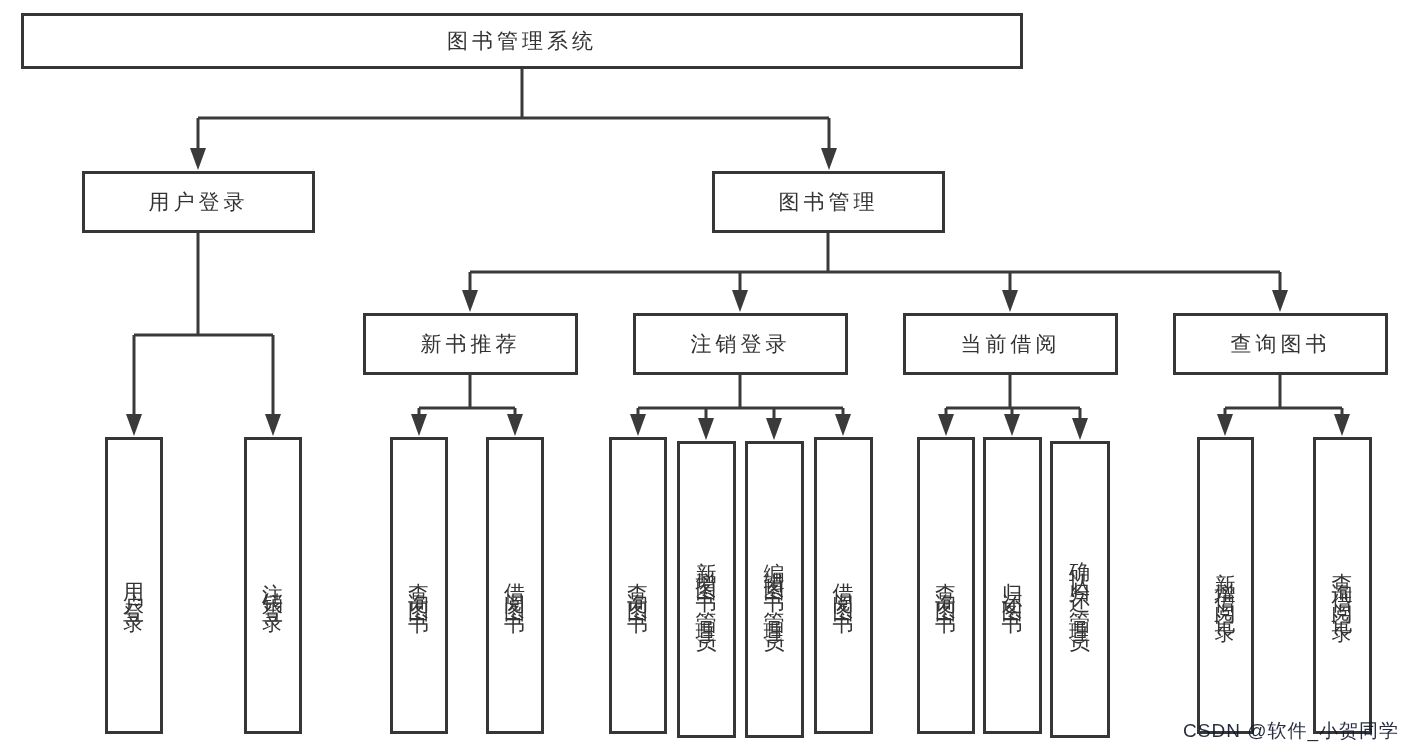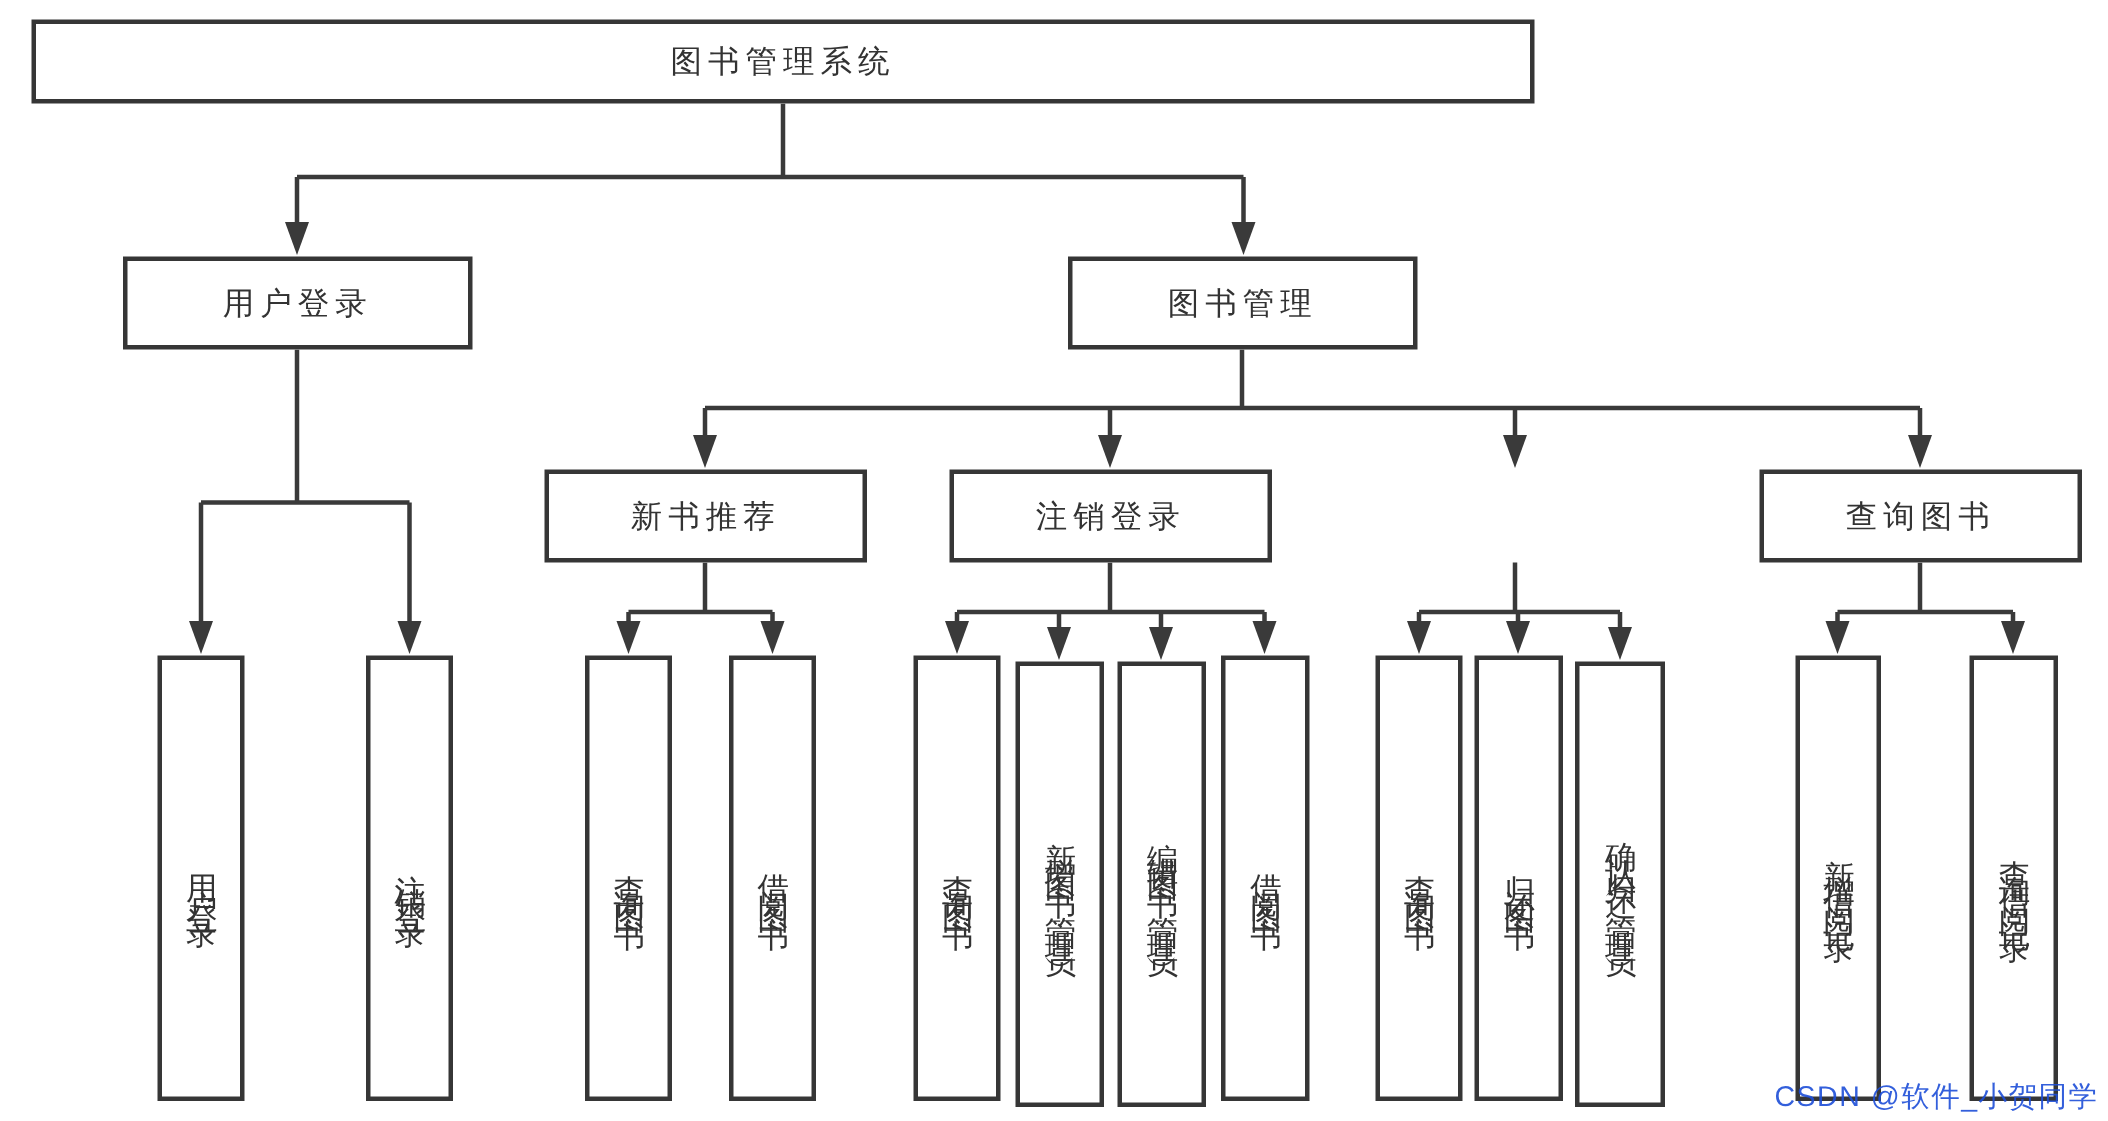--- a/index.html
+++ b/index.html
@@ -43,21 +43,21 @@
   }
   .nv .lbl {
     letter-spacing: 10px;
     line-height: 1;
   }
   #watermark {
     position: absolute;
     right: 6px;
     bottom: 3px;
     font-size: 19px;
-    color: #1d4ed8;
+    color: #0f172a;
     opacity: 0.9;
     letter-spacing: 1px;
     z-index: 3;
     white-space: nowrap;
   }
 </style>
 </head>
 <body>
 
 <div id="canvas">
@@ -112,20 +112,23 @@
   <div class="node nh" style="left:363px;top:313px;width:215px;height:62px">
     <span class="lbl">新书推荐</span>
   </div>
 
   <div class="node nh" style="left:712px;top:171px;width:233px;height:62px">
     <span class="lbl">图书管理</span>
   </div>
   <div class="node nh" style="left:633px;top:313px;width:215px;height:62px">
     <span class="lbl">注销登录</span>
   </div>
+  <div class="node nh" style="left:903px;top:313px;width:215px;height:62px">
+    <span class="lbl">当前借阅</span>
+  </div>
   <div class="node nh" style="left:1173px;top:313px;width:215px;height:62px">
     <span class="lbl">查询图书</span>
   </div>
 
   <div class="node nv" style="left:105px;top:437px;width:58px;height:297px">
     <span class="lbl">用户登录</span>
   </div>
   <div class="node nv" style="left:244px;top:437px;width:58px;height:297px">
     <span class="lbl">注销登录</span>
   </div>

